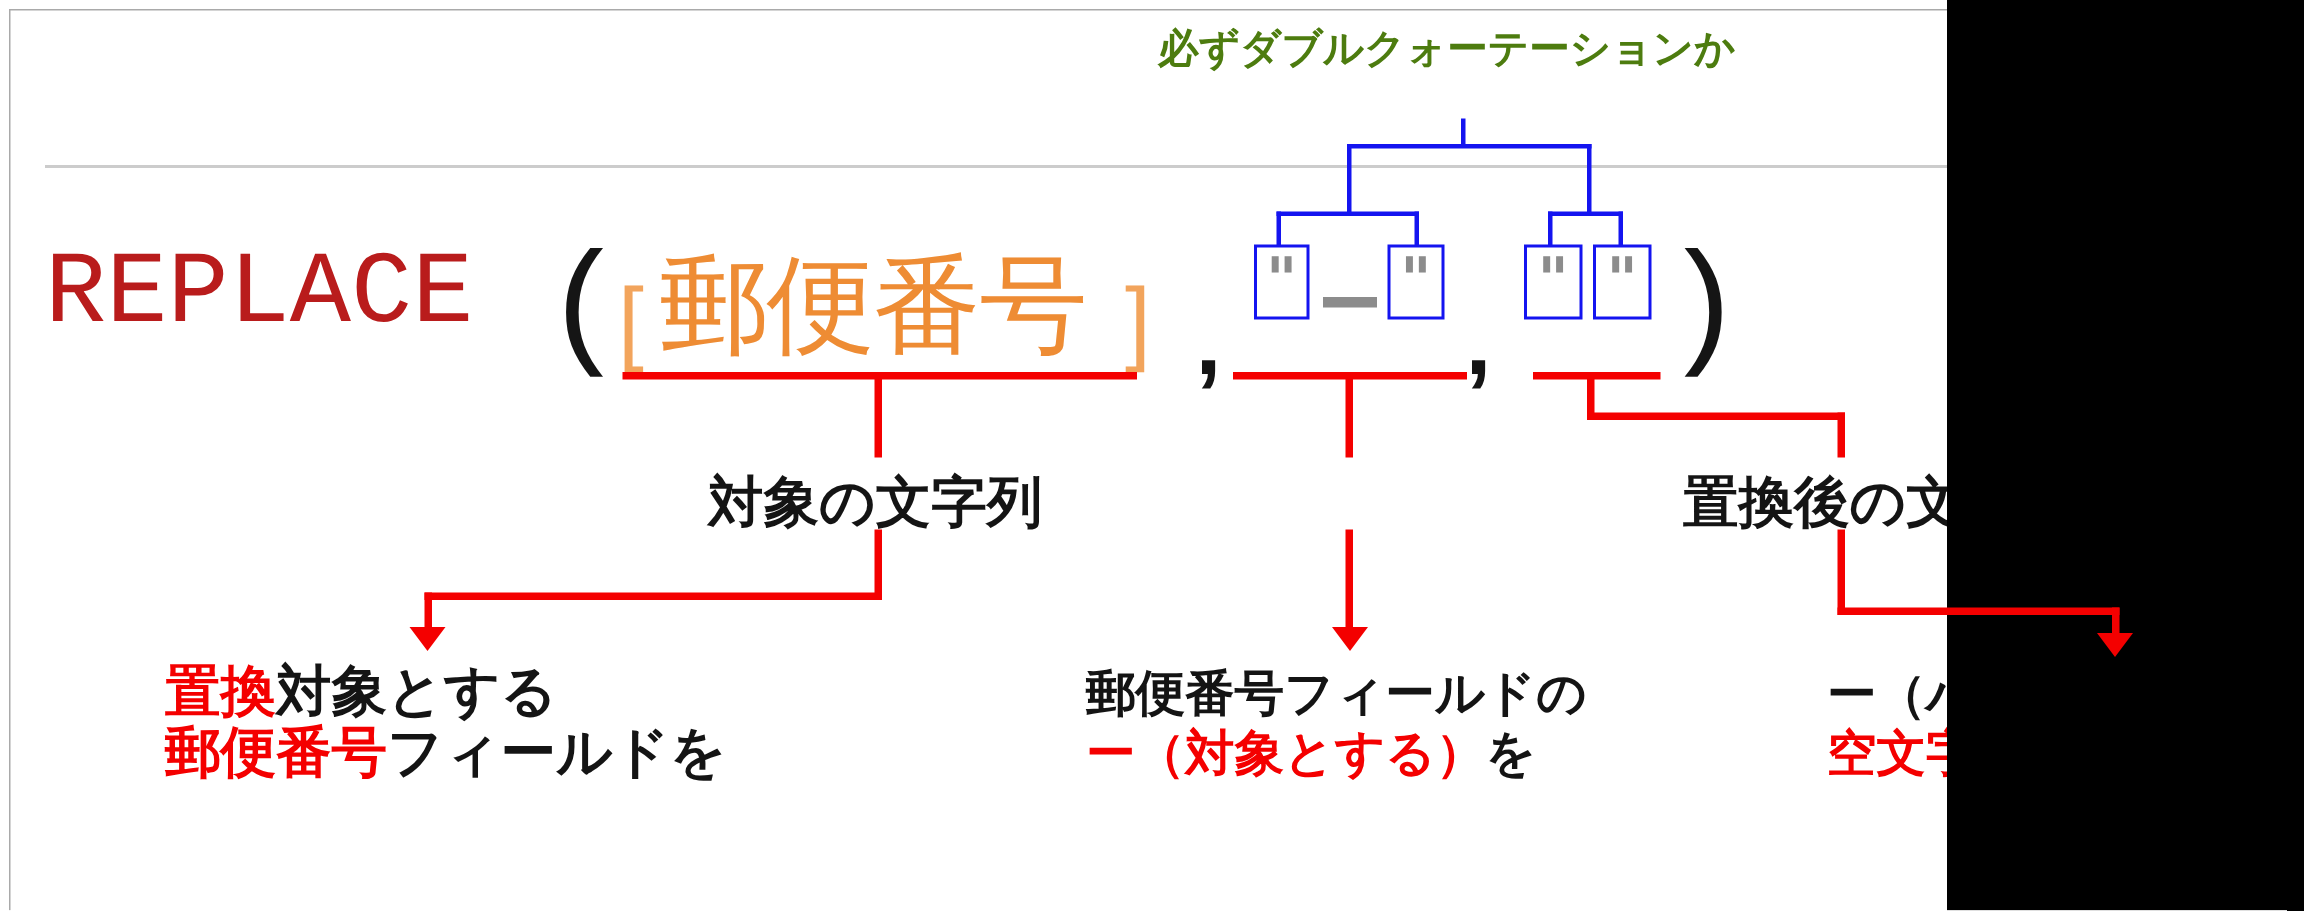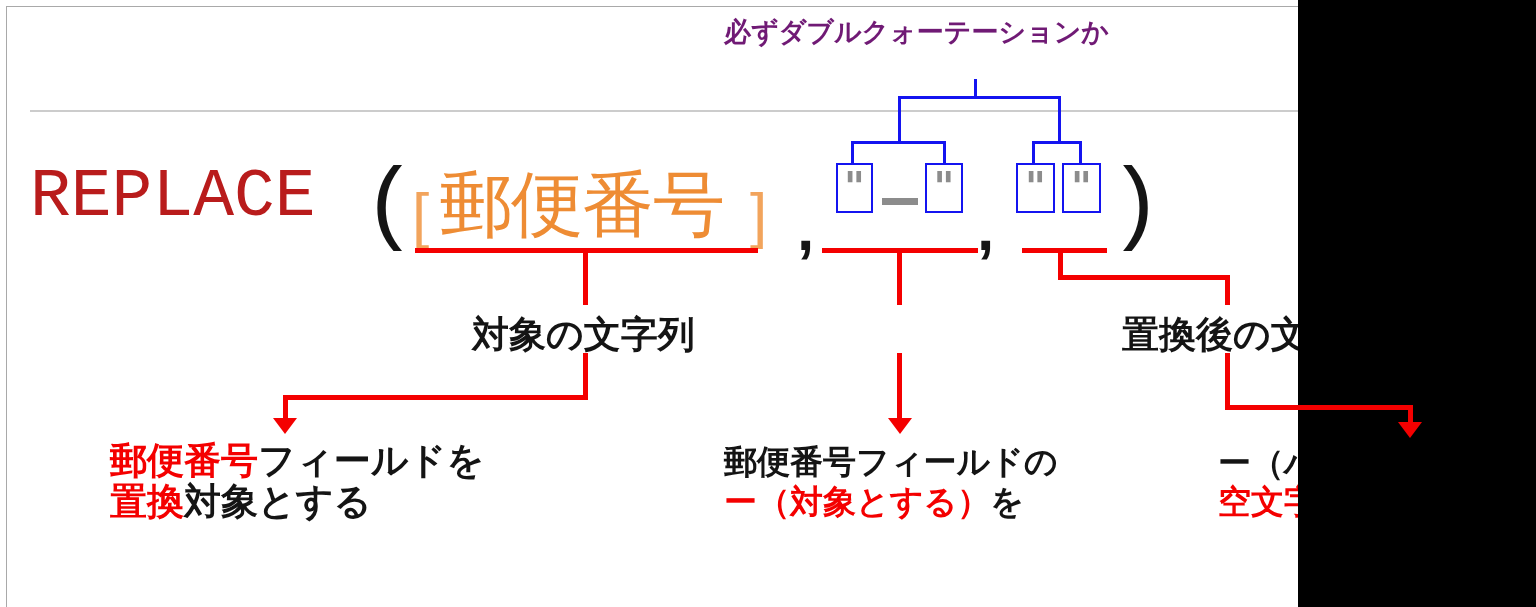--- a/index.html
+++ b/index.html
@@ -23,21 +23,21 @@
   .field{color:#ee8c34;font-size:72px;line-height:72px;letter-spacing:-1px;white-space:nowrap;}
   .comma{color:#151515;font-size:62px;line-height:62px;font-weight:700;}
   .qbox{border:2px solid #1414f0;background:transparent;display:flex;align-items:flex-start;justify-content:center;}
   .qchar{font-size:40px;line-height:44px;font-weight:700;color:#8c8c8c;font-family:"DejaVu Sans",sans-serif;}
   .hyphen-bar{background:#8c8c8c;}
   
   .blue-line{background:#1414f0;}
   .red-bar{background:#f40000;}
   .arrow-head{width:0;height:0;border-left:12px solid transparent;border-right:12px solid transparent;border-top:16px solid #f40000;}
   
-  .note{color:#701a75;font-size:27px;font-weight:700;line-height:33px;white-space:nowrap;}
+  .note{color:#4d7c0f;font-size:27px;font-weight:700;line-height:33px;white-space:nowrap;margin-left:48px;}
   .arg-label{color:#141414;font-size:37px;font-weight:600;white-space:nowrap;}
   .expl{color:#141414;font-weight:700;white-space:nowrap;}
   .expl .red{color:#f40000;}
   .ex1{font-size:37px;line-height:41px;}
   .ex2{font-size:33px;line-height:40px;}
   .ex3{font-size:33px;line-height:39px;}
   .overlay{background:#000;}
   .z1{z-index:1}.z2{z-index:2}.z3{z-index:3}.z5{z-index:5}.z6{z-index:6}
 </style>
 </head>
@@ -104,22 +104,22 @@
 
   <div class="abs red-bar z3" style="left:897px;top:353px;width:5px;height:66px;"></div>
   <div class="abs arrow-head z3" style="left:888px;top:418px;"></div>
 
   <div class="abs red-bar z6" style="left:1225px;top:353px;width:5px;height:57px;"></div>
   <div class="abs red-bar z6" style="left:1225px;top:405px;width:188px;height:5px;"></div>
   <div class="abs red-bar z6" style="left:1408px;top:405px;width:5px;height:19px;"></div>
   <div class="abs arrow-head z6" style="left:1398px;top:422px;"></div>
 
   <div class="abs expl ex1 z2" style="left:110px;top:440px;">
+    <div><span class="red">置換</span><span>対象とする</span></div>
     <div><span class="red">郵便番号</span><span>フィールドを</span></div>
-    <div><span class="red">置換</span><span>対象とする</span></div>
   </div>
 
   <div class="abs expl ex2 z2" style="left:724px;top:442px;">
     <div>郵便番号フィールドの</div>
     <div><span class="red">ー（対象とする）</span><span>を</span></div>
   </div>
 
   <div class="abs expl ex3 z1" style="left:1218px;top:443px;">
     <div>ー（ハイフン）を</div>
     <div><span class="red">空文字</span><span>に置き換える</span></div>

